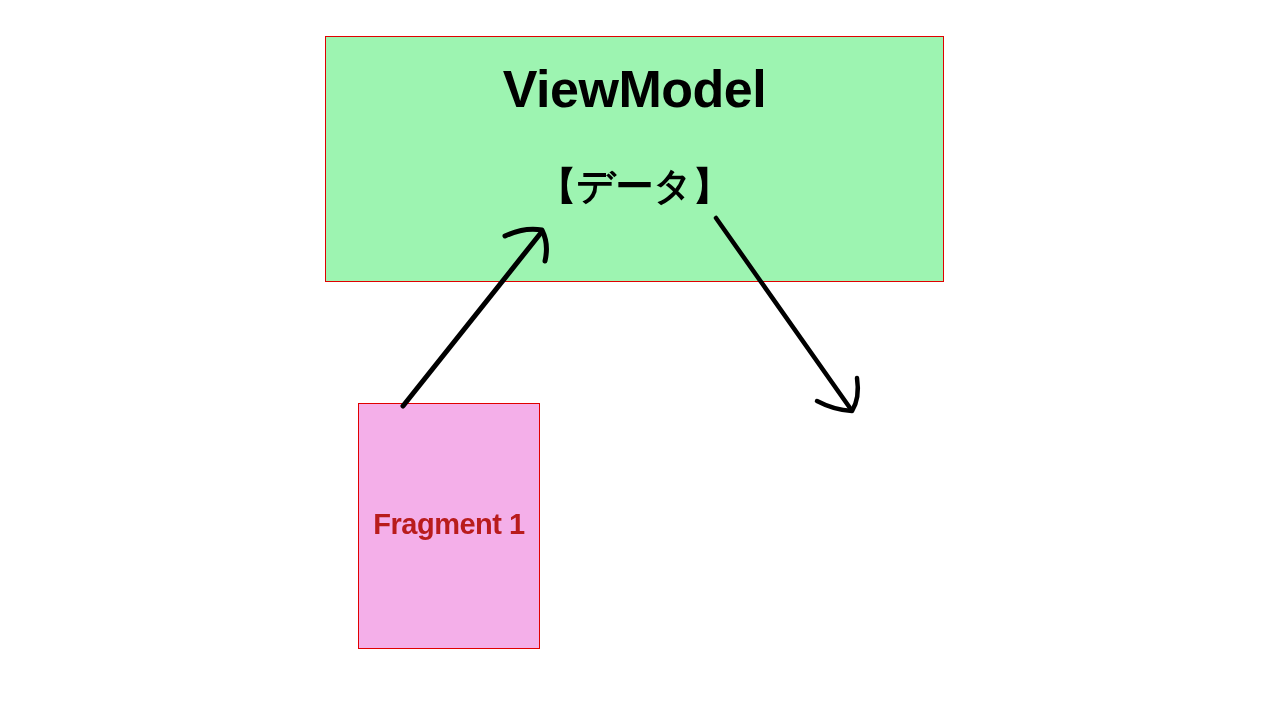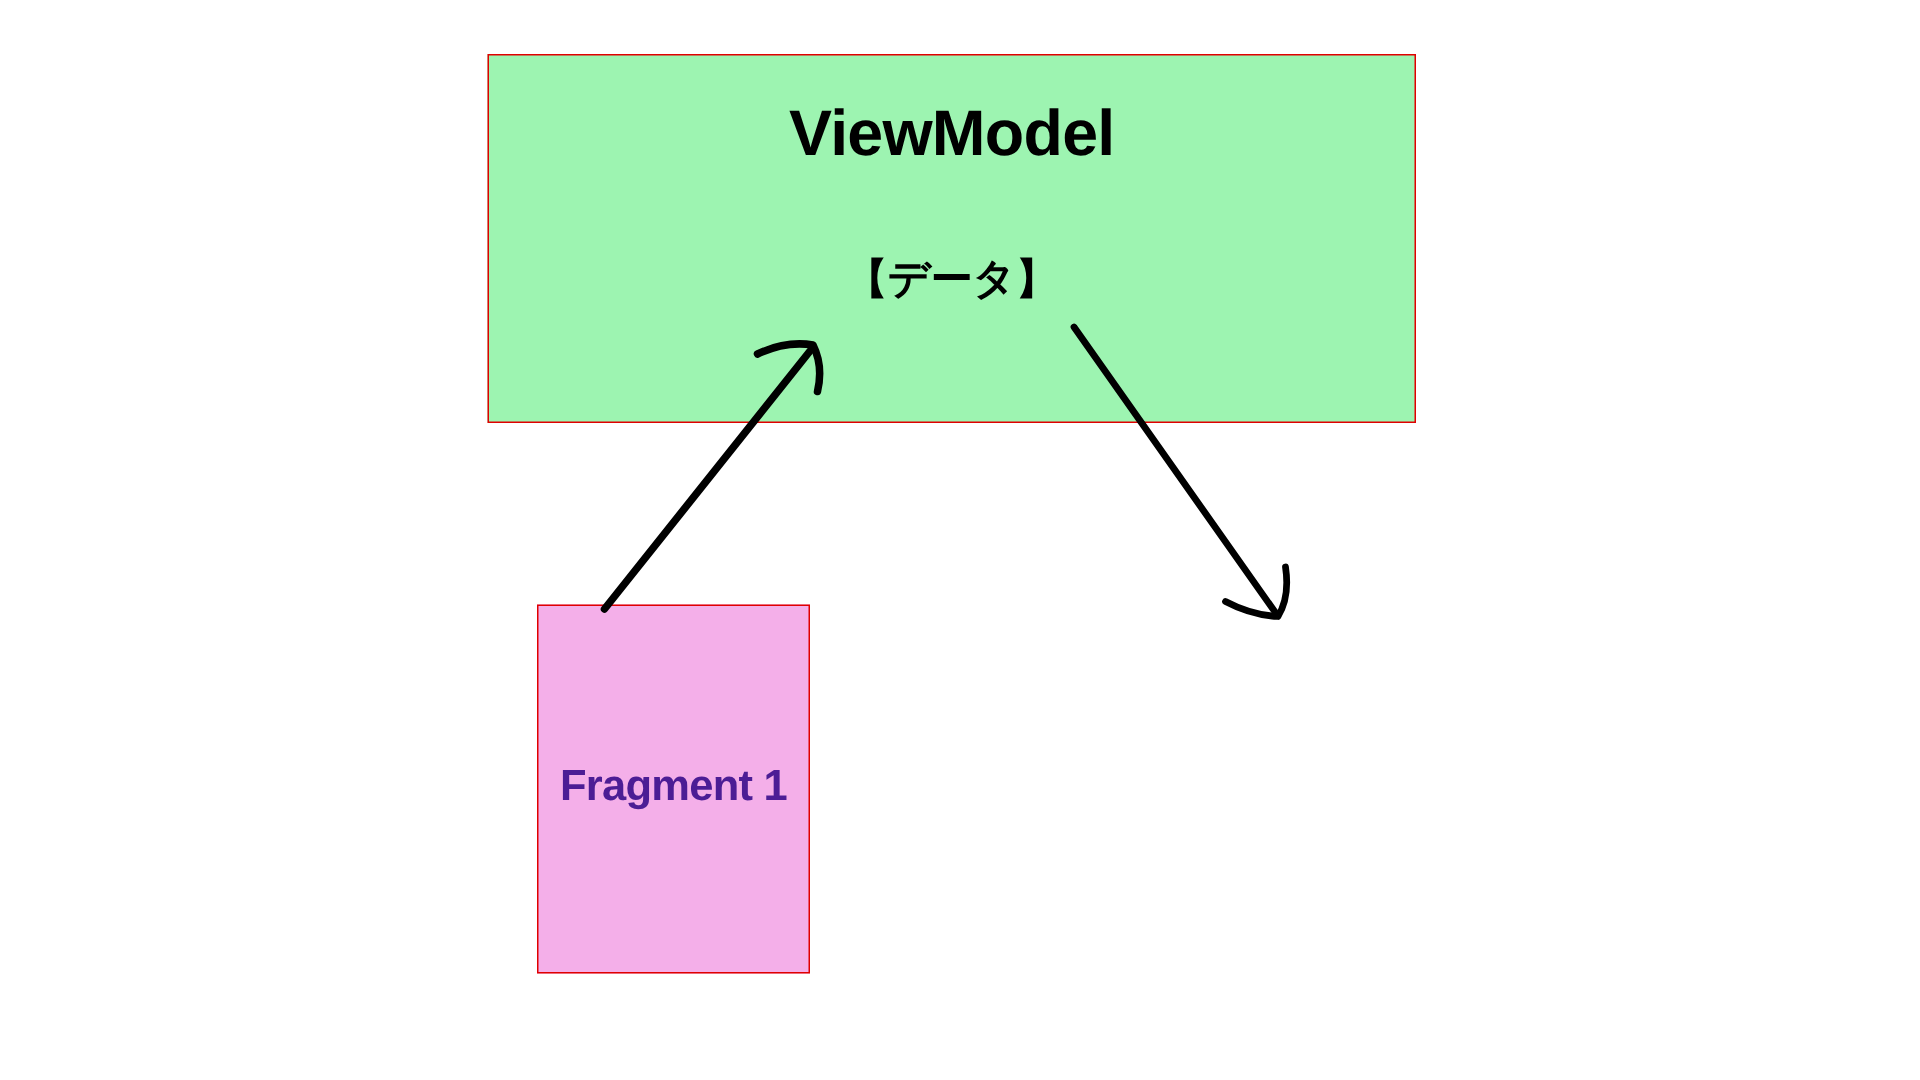--- a/index.html
+++ b/index.html
@@ -26,33 +26,33 @@
     width: 619px;
     height: 246px;
     background: #9df4b1;
   }
   .vm-title {
     position: absolute;
     left: 0;
     right: 0;
     top: 30px;
     text-align: center;
-    font-size: 43px;
+    font-size: 52px;
     line-height: 44px;
     font-weight: 800;
     letter-spacing: -0.5px;
     color: #000000;
   }
   .vm-subtitle {
     position: absolute;
     left: 0;
     right: 0;
     top: 130px;
     text-align: center;
-    font-size: 28px;
+    font-size: 38px;
     line-height: 38px;
     font-weight: 800;
     color: #000000;
   }
   .fragment-box {
     top: 403px;
     width: 182px;
     height: 246px;
     display: flex;
     align-items: center;
@@ -63,21 +63,21 @@
     background: #f4afe9;
   }
   .fragment2-box {
     left: 713px;
     background: #f6ec7c;
   }
   .frag-label {
     font-size: 29px;
     font-weight: 800;
     letter-spacing: -0.5px;
-    color: #4c1d95;
+    color: #b91c1c;
     transform: translateY(-2px);
   }
   .arrows-layer {
     position: absolute;
     left: 0;
     top: 0;
     width: 1280px;
     height: 720px;
     pointer-events: none;
   }

